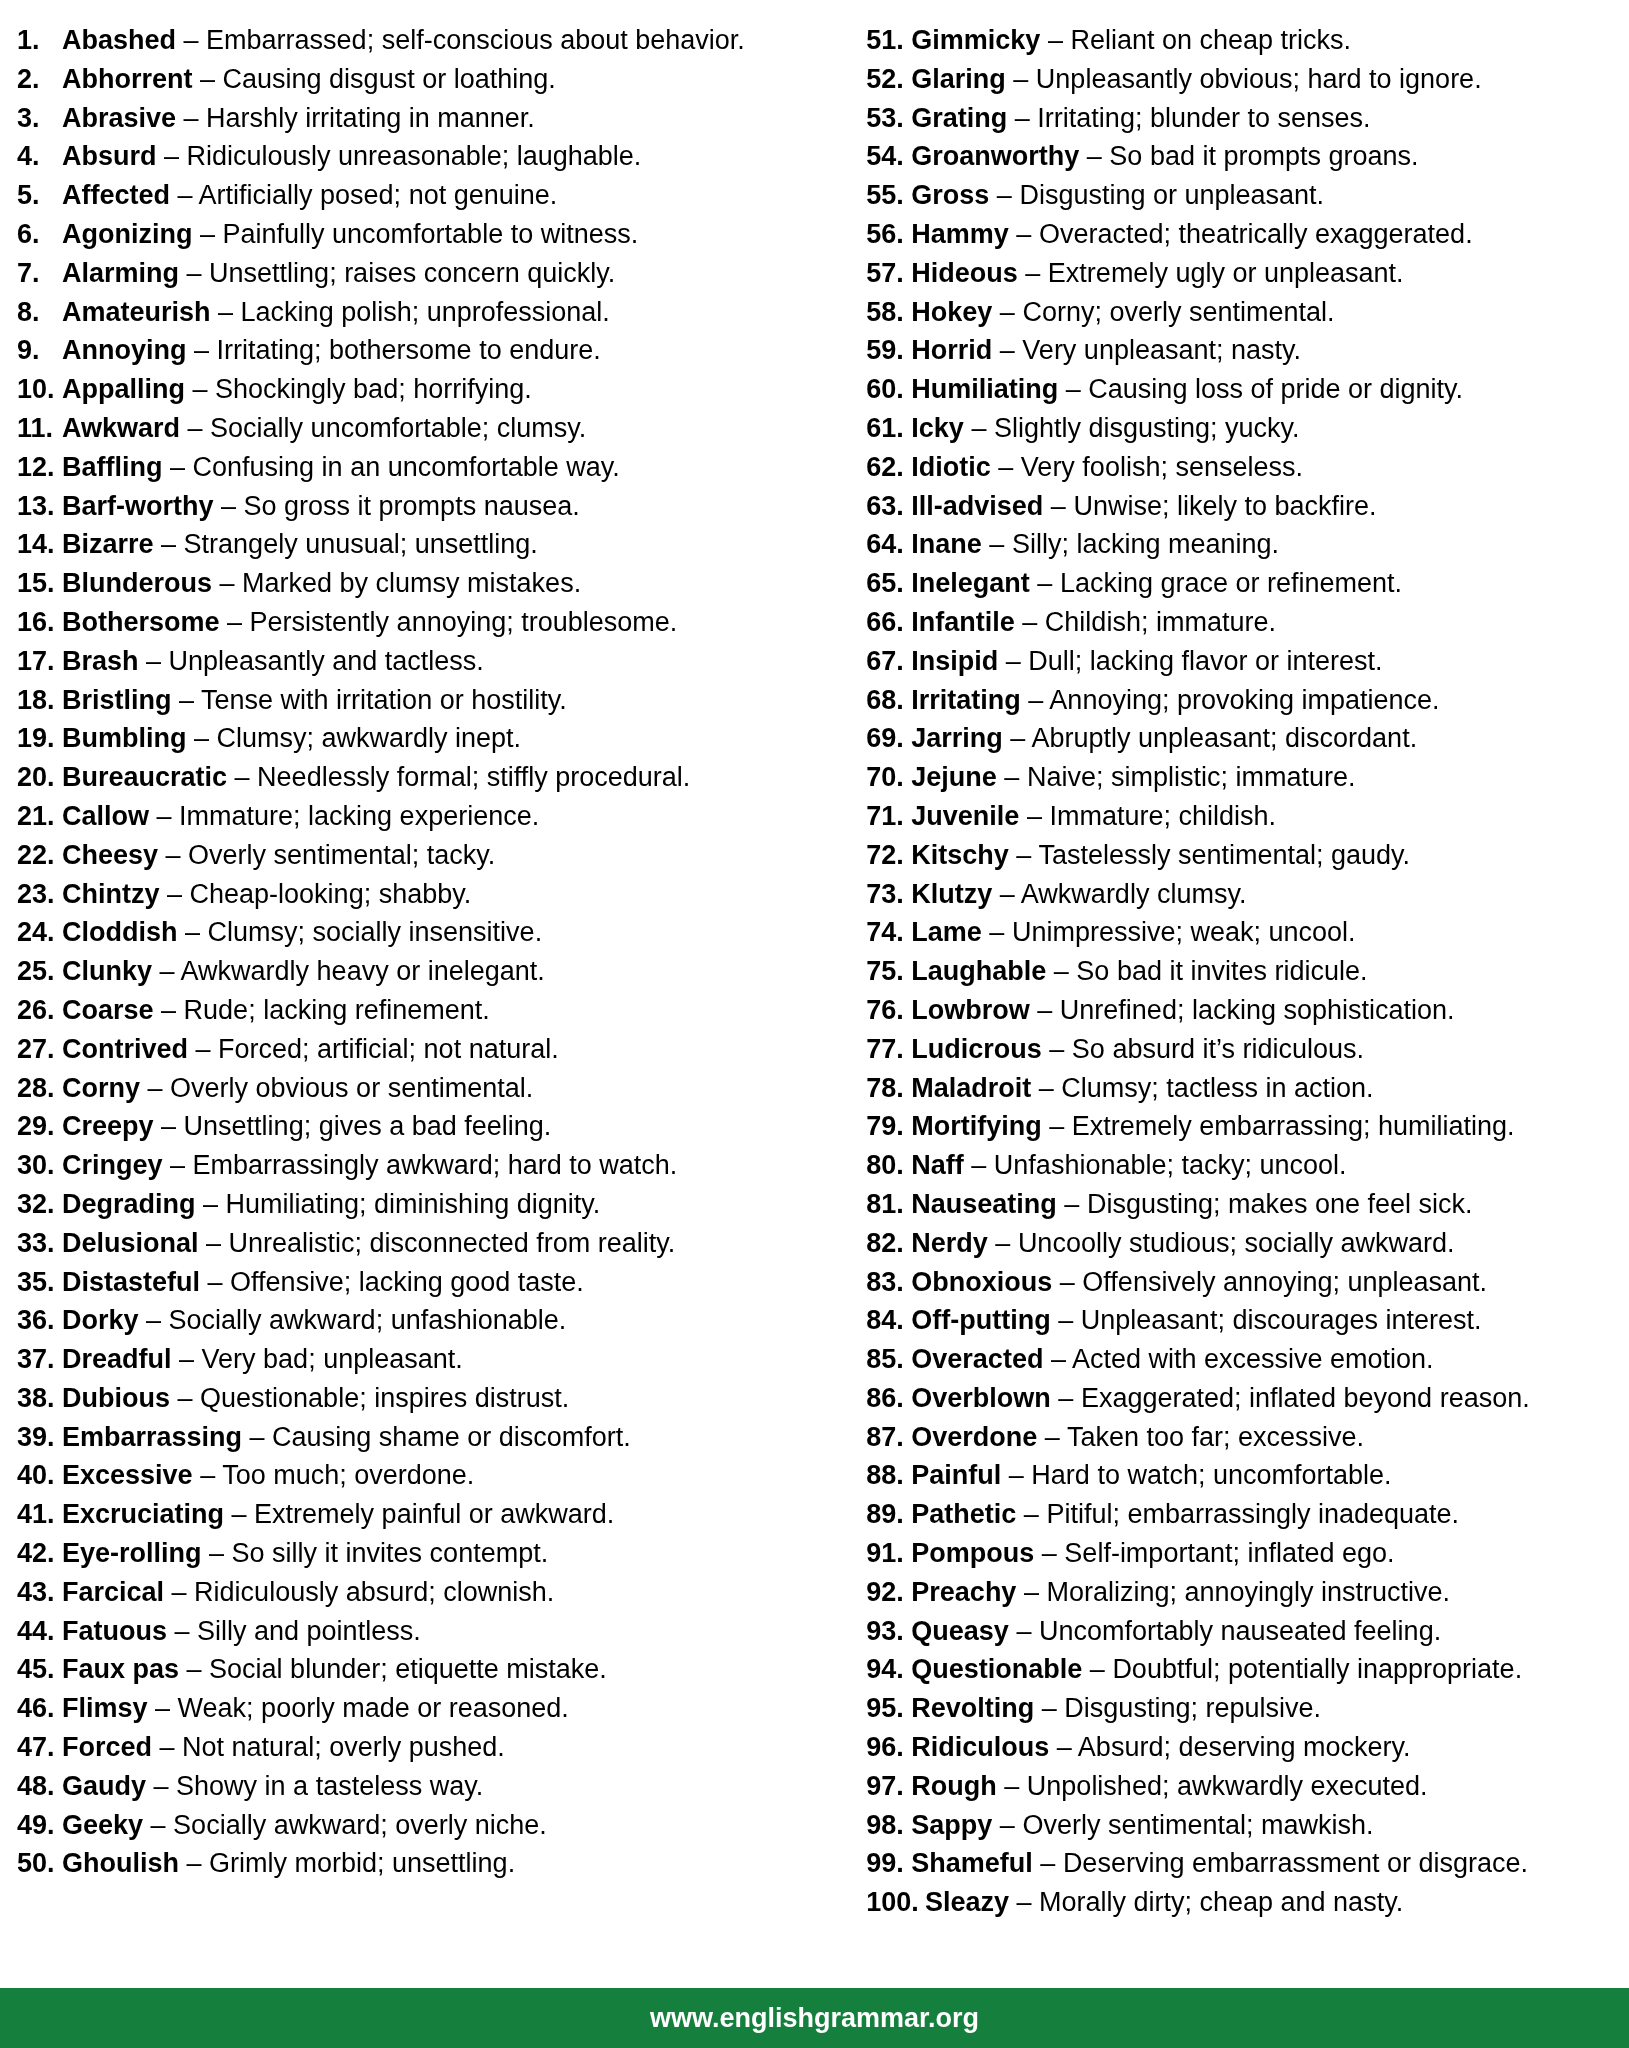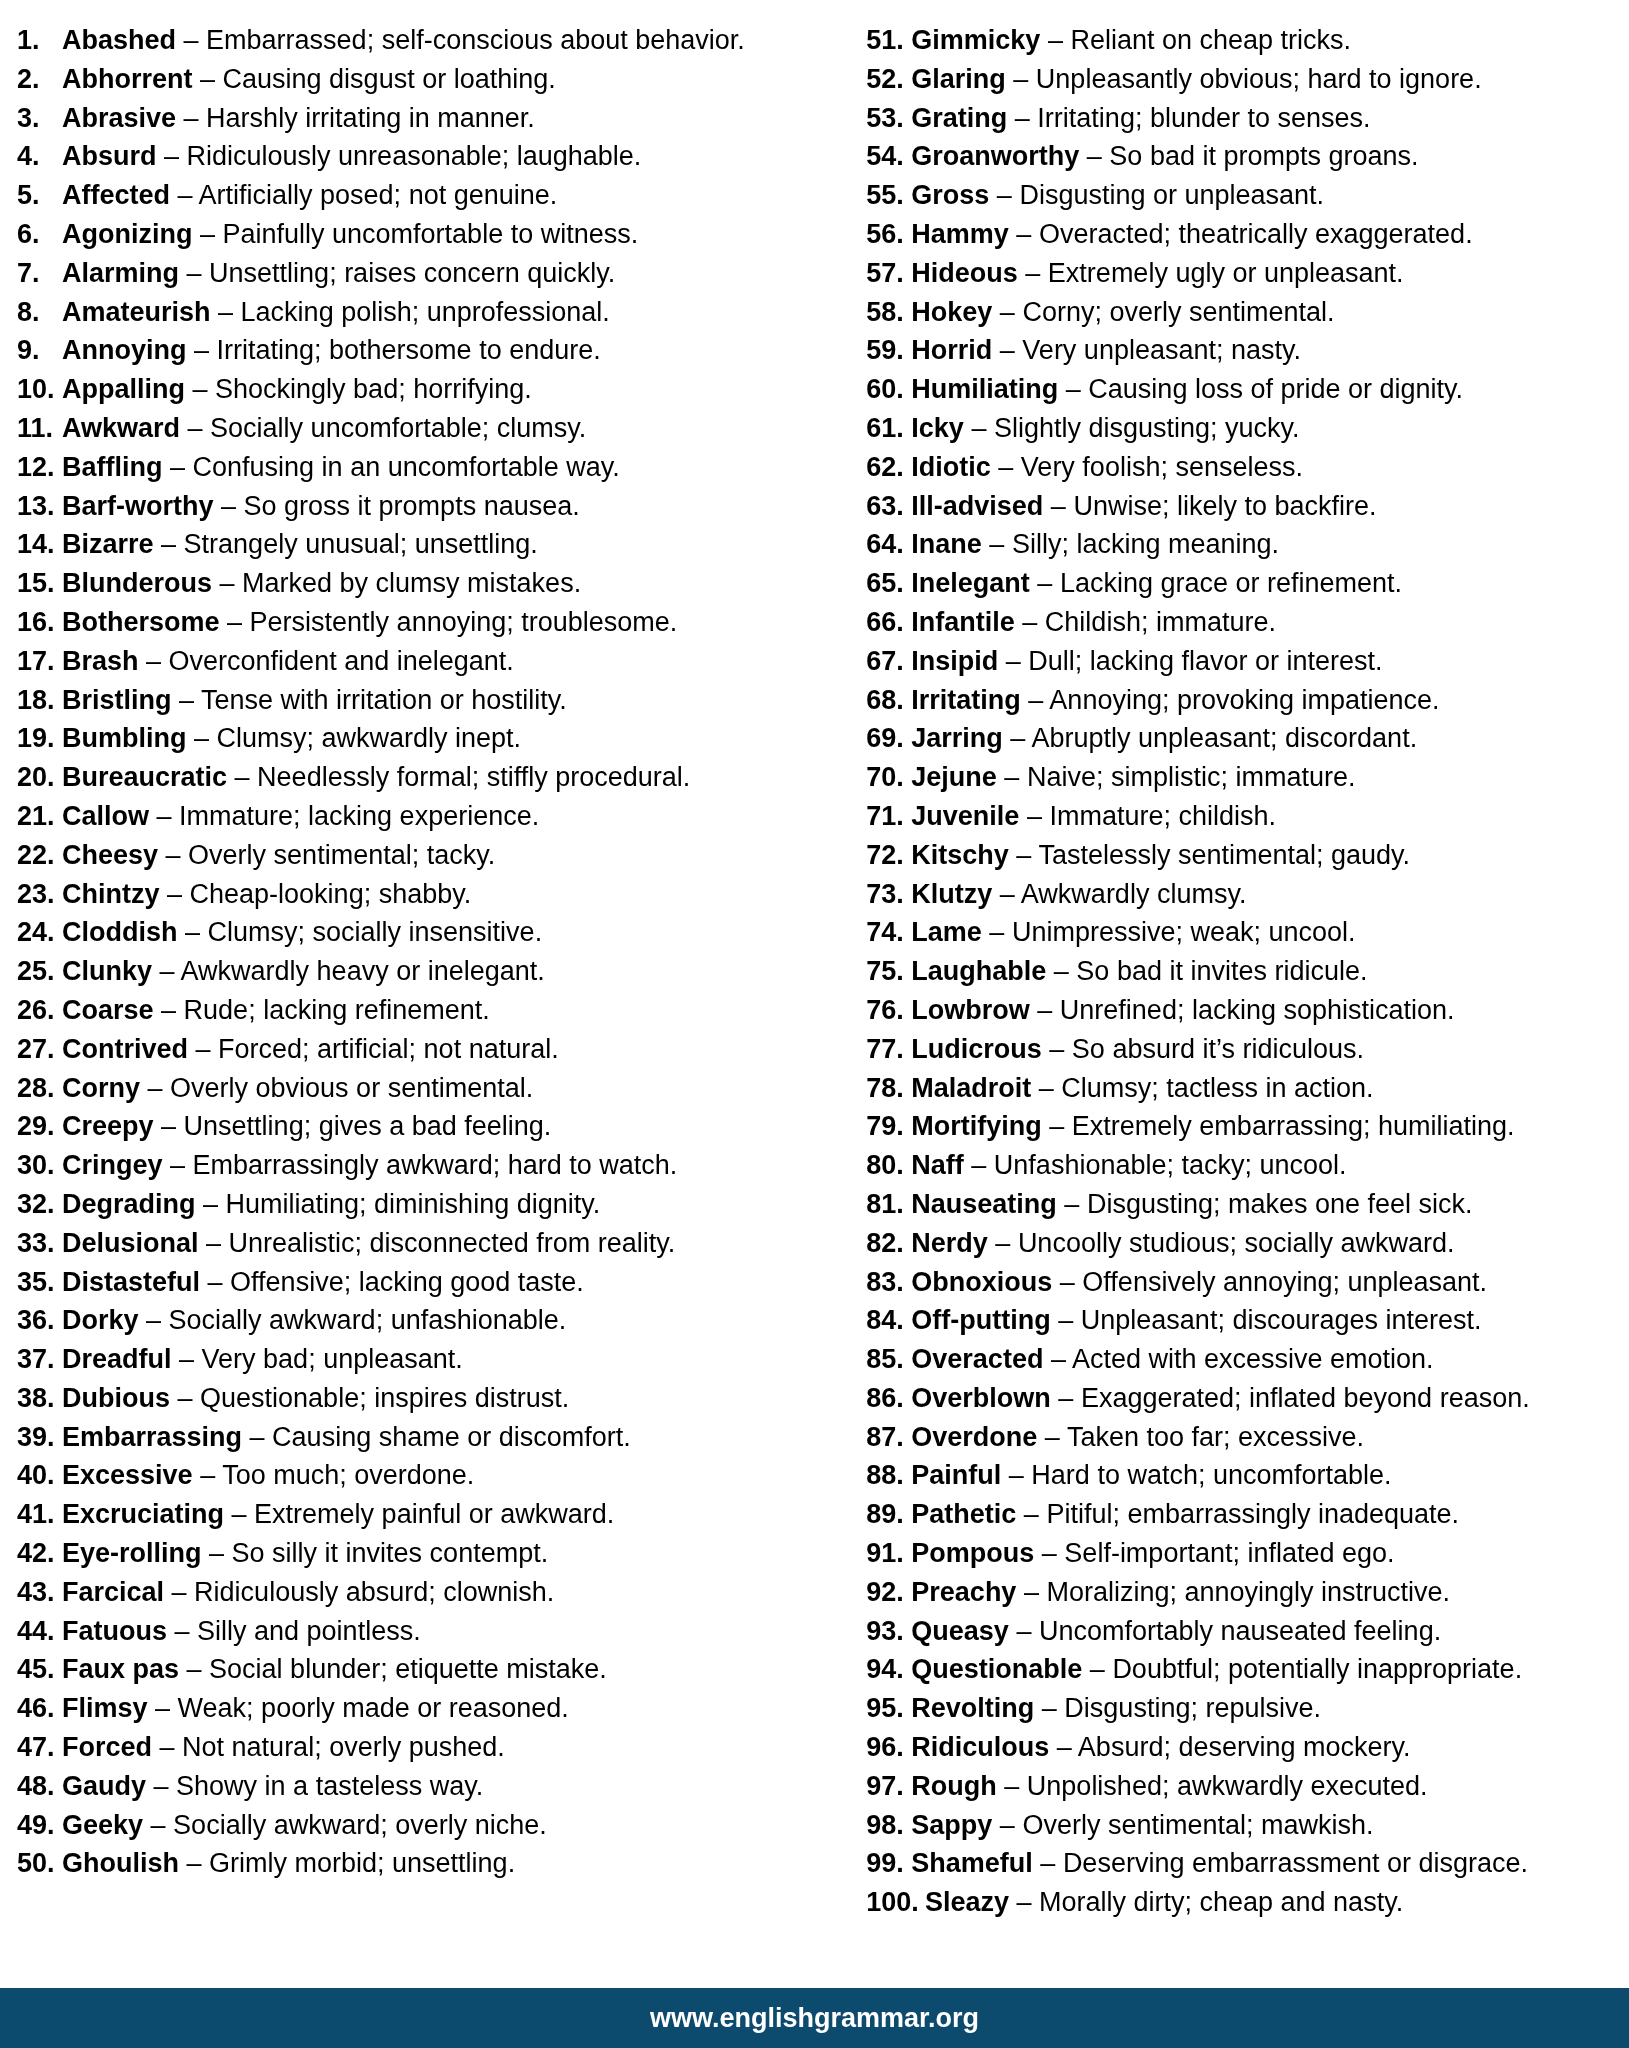--- a/index.html
+++ b/index.html
@@ -57,21 +57,21 @@
       <div class="item"><span class="num">7.</span><span class="text"><span class="term">Alarming</span><span class="sep"> – </span><span class="def">Unsettling; raises concern quickly.</span></span></div>
       <div class="item"><span class="num">8.</span><span class="text"><span class="term">Amateurish</span><span class="sep"> – </span><span class="def">Lacking polish; unprofessional.</span></span></div>
       <div class="item"><span class="num">9.</span><span class="text"><span class="term">Annoying</span><span class="sep"> – </span><span class="def">Irritating; bothersome to endure.</span></span></div>
       <div class="item"><span class="num">10.</span><span class="text"><span class="term">Appalling</span><span class="sep"> – </span><span class="def">Shockingly bad; horrifying.</span></span></div>
       <div class="item"><span class="num">11.</span><span class="text"><span class="term">Awkward</span><span class="sep"> – </span><span class="def">Socially uncomfortable; clumsy.</span></span></div>
       <div class="item"><span class="num">12.</span><span class="text"><span class="term">Baffling</span><span class="sep"> – </span><span class="def">Confusing in an uncomfortable way.</span></span></div>
       <div class="item"><span class="num">13.</span><span class="text"><span class="term">Barf-worthy</span><span class="sep"> – </span><span class="def">So gross it prompts nausea.</span></span></div>
       <div class="item"><span class="num">14.</span><span class="text"><span class="term">Bizarre</span><span class="sep"> – </span><span class="def">Strangely unusual; unsettling.</span></span></div>
       <div class="item"><span class="num">15.</span><span class="text"><span class="term">Blunderous</span><span class="sep"> – </span><span class="def">Marked by clumsy mistakes.</span></span></div>
       <div class="item"><span class="num">16.</span><span class="text"><span class="term">Bothersome</span><span class="sep"> – </span><span class="def">Persistently annoying; troublesome.</span></span></div>
-      <div class="item"><span class="num">17.</span><span class="text"><span class="term">Brash</span><span class="sep"> – </span><span class="def">Overconfident and inelegant.</span></span></div>
+      <div class="item"><span class="num">17.</span><span class="text"><span class="term">Brash</span><span class="sep"> – </span><span class="def">Unpleasantly and tactless.</span></span></div>
       <div class="item"><span class="num">18.</span><span class="text"><span class="term">Bristling</span><span class="sep"> – </span><span class="def">Tense with irritation or hostility.</span></span></div>
       <div class="item"><span class="num">19.</span><span class="text"><span class="term">Bumbling</span><span class="sep"> – </span><span class="def">Clumsy; awkwardly inept.</span></span></div>
       <div class="item"><span class="num">20.</span><span class="text"><span class="term">Bureaucratic</span><span class="sep"> – </span><span class="def">Needlessly formal; stiffly procedural.</span></span></div>
       <div class="item"><span class="num">21.</span><span class="text"><span class="term">Callow</span><span class="sep"> – </span><span class="def">Immature; lacking experience.</span></span></div>
       <div class="item"><span class="num">22.</span><span class="text"><span class="term">Cheesy</span><span class="sep"> – </span><span class="def">Overly sentimental; tacky.</span></span></div>
       <div class="item"><span class="num">23.</span><span class="text"><span class="term">Chintzy</span><span class="sep"> – </span><span class="def">Cheap-looking; shabby.</span></span></div>
       <div class="item"><span class="num">24.</span><span class="text"><span class="term">Cloddish</span><span class="sep"> – </span><span class="def">Clumsy; socially insensitive.</span></span></div>
       <div class="item"><span class="num">25.</span><span class="text"><span class="term">Clunky</span><span class="sep"> – </span><span class="def">Awkwardly heavy or inelegant.</span></span></div>
       <div class="item"><span class="num">26.</span><span class="text"><span class="term">Coarse</span><span class="sep"> – </span><span class="def">Rude; lacking refinement.</span></span></div>
       <div class="item"><span class="num">27.</span><span class="text"><span class="term">Contrived</span><span class="sep"> – </span><span class="def">Forced; artificial; not natural.</span></span></div>
@@ -143,15 +143,15 @@
       <div class="item"><span class="num">94.</span><span class="text"><span class="term">Questionable</span><span class="sep"> – </span><span class="def">Doubtful; potentially inappropriate.</span></span></div>
       <div class="item"><span class="num">95.</span><span class="text"><span class="term">Revolting</span><span class="sep"> – </span><span class="def">Disgusting; repulsive.</span></span></div>
       <div class="item"><span class="num">96.</span><span class="text"><span class="term">Ridiculous</span><span class="sep"> – </span><span class="def">Absurd; deserving mockery.</span></span></div>
       <div class="item"><span class="num">97.</span><span class="text"><span class="term">Rough</span><span class="sep"> – </span><span class="def">Unpolished; awkwardly executed.</span></span></div>
       <div class="item"><span class="num">98.</span><span class="text"><span class="term">Sappy</span><span class="sep"> – </span><span class="def">Overly sentimental; mawkish.</span></span></div>
       <div class="item"><span class="num">99.</span><span class="text"><span class="term">Shameful</span><span class="sep"> – </span><span class="def">Deserving embarrassment or disgrace.</span></span></div>
       <div class="item"><span class="num">100.</span><span class="text"><span class="term">Sleazy</span><span class="sep"> – </span><span class="def">Morally dirty; cheap and nasty.</span></span></div>
     </section>
 </main>
 
-<footer style="background: #0c4a6e;">
+<footer style="background: #15803d;">
   <span class="url" style="color: rgb(255, 255, 255);">www.englishgrammar.org</span>
 </footer>
 
 </body></html>

